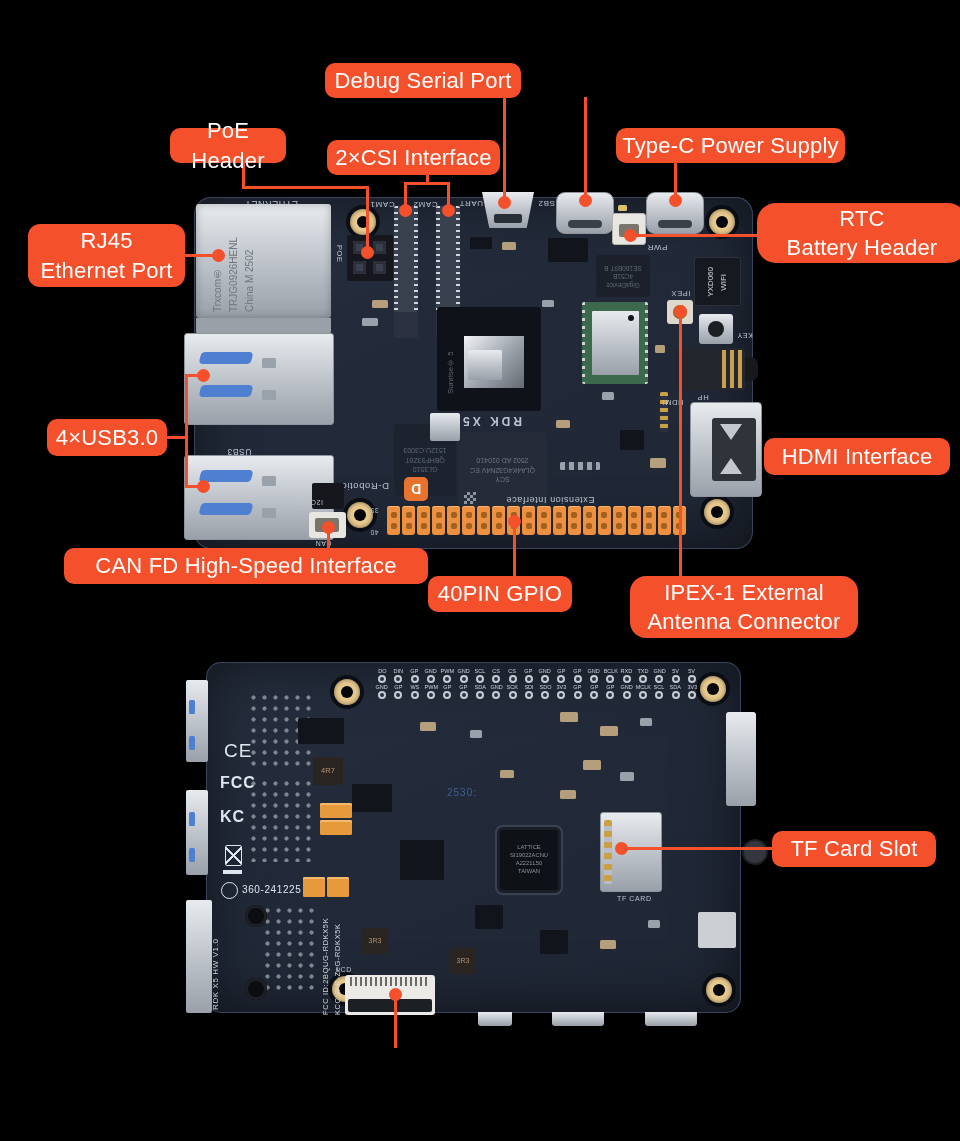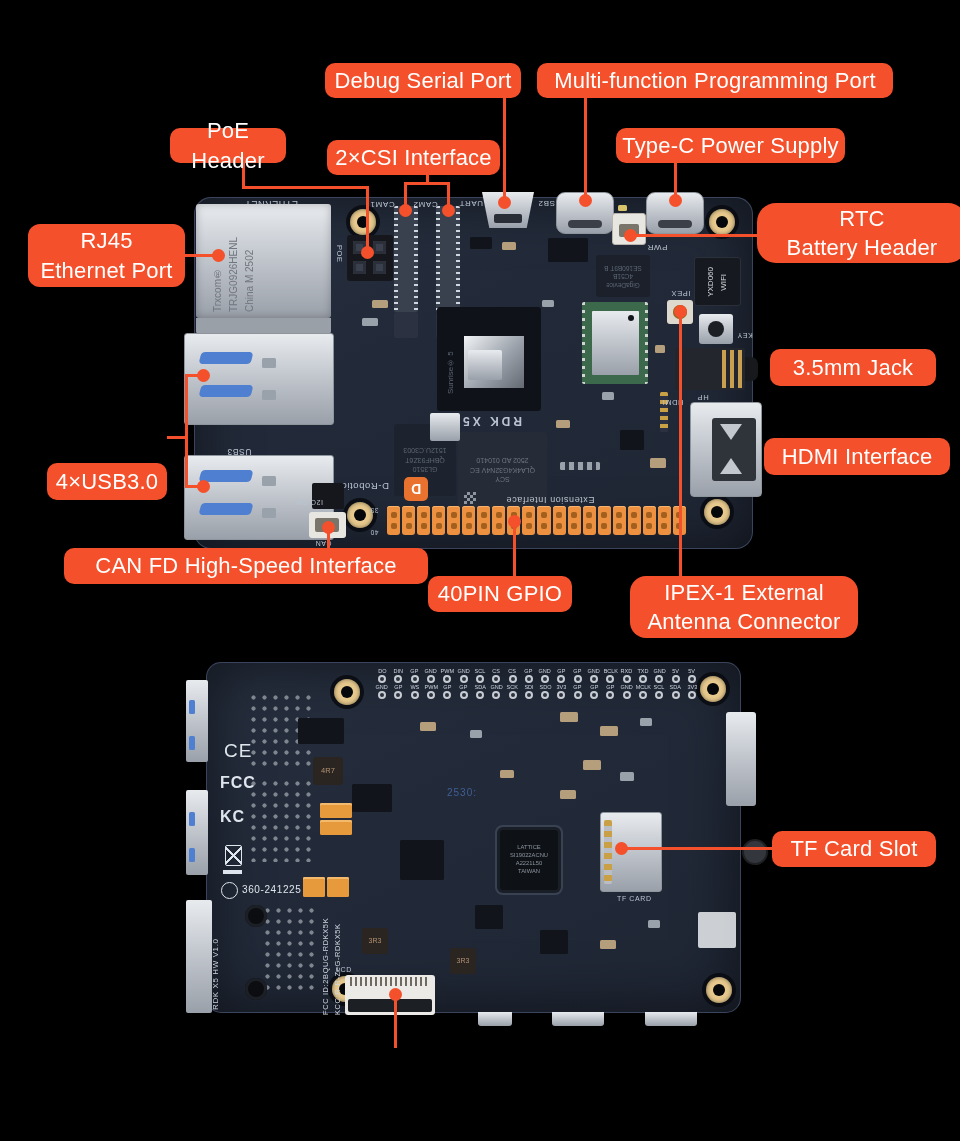--- a/index.html
+++ b/index.html
@@ -495,45 +495,39 @@
   <div class="ln" style="left:679px;top:314px;width:3px;height:262px;"></div>
   <div class="dot" style="left:674px;top:305px;"></div>
   <div class="ln" style="left:621px;top:847px;width:151px;height:3px;"></div>
   <div class="dot" style="left:615px;top:842px;"></div>
   <div class="ln" style="left:394px;top:996px;width:3px;height:52px;"></div>
   <div class="dot" style="left:389px;top:988px;"></div>
 
   <div class="lbl" style="left:325px;top:63px;width:196px;height:35px;">
     <span>Debug Serial Port</span>
     </div>
-  <div class="lbl" style="left:537px;top:63px;width:356px;height:35px;">
-    <span>Multi-function Programming Port</span>
-    </div>
   <div class="lbl" style="left:170px;top:128px;width:116px;height:35px;">
     <span>PoE Header</span>
     </div>
   <div class="lbl" style="left:327px;top:128px;width:173px;height:35px;margin-top:12px;">
     <span>2×CSI Interface</span>
     </div>
   <div class="lbl" style="left:616px;top:128px;width:229px;height:35px;">
     <span>Type-C Power Supply</span>
     </div>
   <div class="lbl" style="left:28px;top:224px;width:157px;height:63px;border-radius:12px;">
     <span>RJ45</span>
     <span>Ethernet Port</span>
     </div>
   <div class="lbl" style="left:757px;top:203px;width:210px;height:60px;border-radius:19px;">
     <span>RTC</span>
     <span>Battery Header</span>
     </div>
-  <div class="lbl" style="left:47px;top:419px;width:120px;height:37px;margin-top:44px;">
+  <div class="lbl" style="left:47px;top:419px;width:120px;height:37px;">
     <span>4×USB3.0</span>
-    </div>
-  <div class="lbl" style="left:770px;top:349px;width:166px;height:37px;">
-    <span>3.5mm Jack</span>
     </div>
   <div class="lbl" style="left:764px;top:438px;width:186px;height:37px;">
     <span>HDMI Interface</span>
     </div>
   <div class="lbl" style="left:64px;top:548px;width:364px;height:36px;">
     <span>CAN FD High-Speed Interface</span>
     </div>
   <div class="lbl" style="left:428px;top:576px;width:144px;height:36px;">
     <span>40PIN GPIO</span>
     </div>

